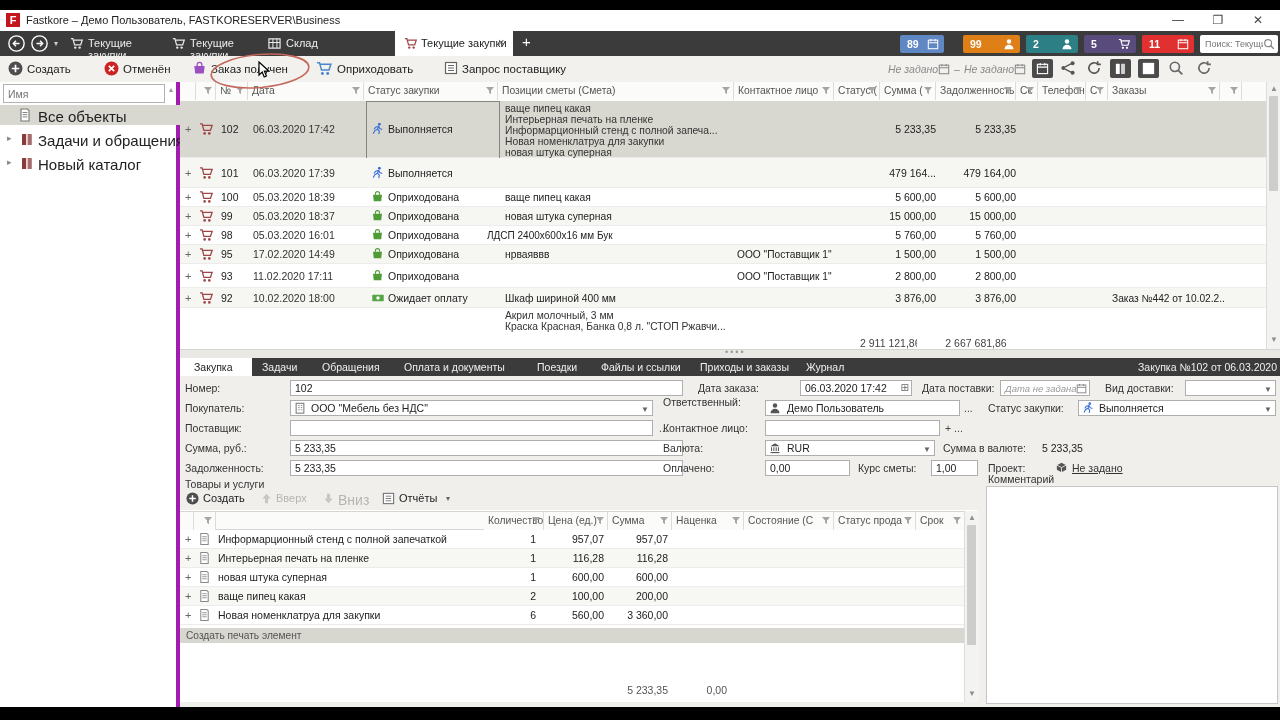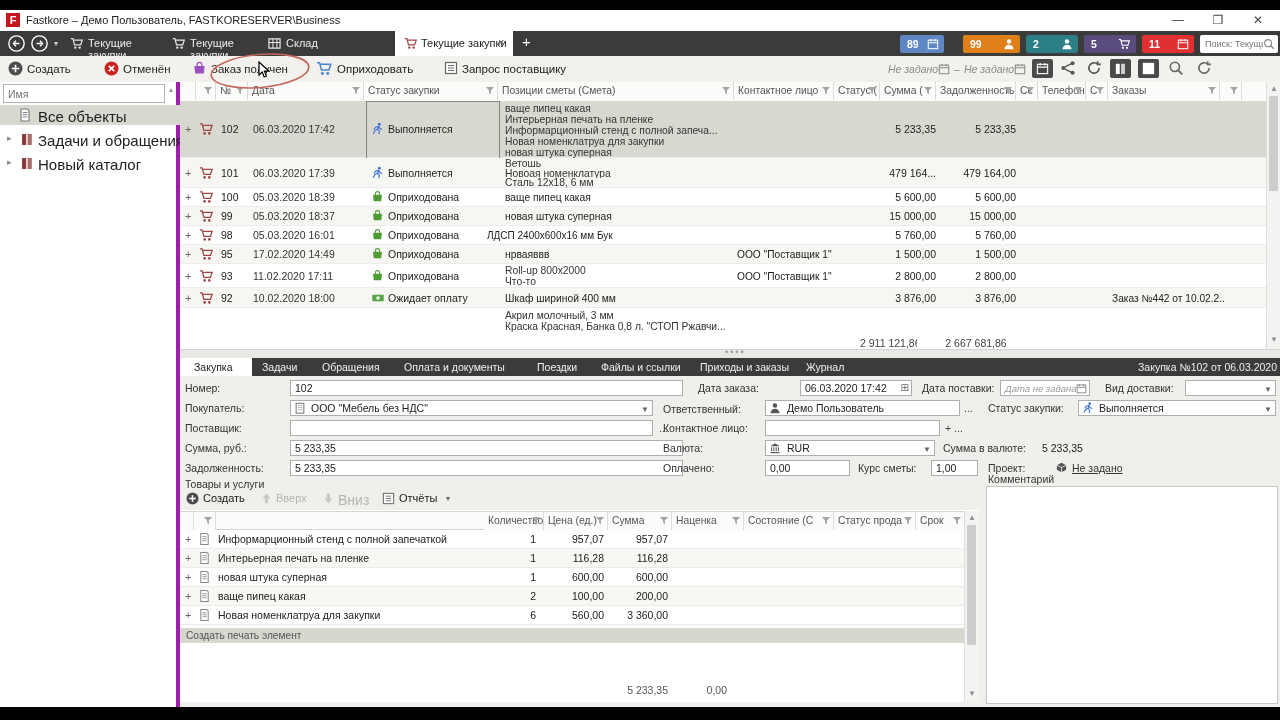--- a/index.html
+++ b/index.html
@@ -415,25 +415,20 @@
       <span class="vc d-plus">+</span>
       <svg class="vc" style="left:19px;color:#a04545" width="15" height="14">
           <use href="#s-cart"></use>
         </svg>
       <span class="vc d-num">101</span>
       <span class="vc d-date">06.03.2020 17:39</span>
       <svg class="vc" style="left:191px;color:#3a6fd8" width="13" height="13">
           <use href="#s-runner"></use>
         </svg>
       <span class="vc d-sttxt">Выполняется</span>
-      <div class="pos" style="top:1px;line-height:9.5px">
-        <div>Ветошь</div>
-          <div>Новоая номенклатура</div>
-        <div>Сталь 12x18, 6 мм</div>
-      </div>
       <span class="vc d-sum">479 164...</span>
       <span class="vc d-debt">479 164,00</span>
     </div>
 
     <div class="mr" style="top:106px;height:19px">
       <span class="vc d-plus">+</span>
       <svg class="vc" style="left:19px;color:#a04545" width="15" height="14">
           <use href="#s-cart"></use>
         </svg>
       <span class="vc d-num">100</span>
@@ -496,24 +491,20 @@
       <span class="vc d-plus">+</span>
       <svg class="vc" style="left:19px;color:#a04545" width="15" height="14">
           <use href="#s-cart"></use>
         </svg>
       <span class="vc d-num">93</span>
       <span class="vc d-date">11.02.2020 17:11</span>
       <svg class="vc" style="left:191px;color:#4f9b36" width="13" height="13">
           <use href="#s-bag"></use>
         </svg>
       <span class="vc d-sttxt">Оприходована</span>
-      <div class="pos" style="top:1px">
-        <div>Roll-up 800x2000</div>
-          <div>Что-то</div>
-      </div>
       <span class="vc d-cont">ООО "Поставщик 1"</span>
       <span class="vc d-sum">2 800,00</span>
       <span class="vc d-debt">2 800,00</span>
     </div>
     <div class="mr alt" style="top:206px;height:20px">
       <span class="vc d-plus">+</span>
       <svg class="vc" style="left:19px;color:#a04545" width="15" height="14">
           <use href="#s-cart"></use>
         </svg>
       <span class="vc d-num">92</span>
@@ -583,21 +574,21 @@
       </div>
 
     <span class="lb" style="left:5px;top:26px">Покупатель:</span>
     <div class="fld" style="left:110px;top:24px;width:363px">
       <svg class="ab" style="left:3px;top:1px;color:#777" width="12" height="12">
           <use href="#s-building"></use>
         </svg>
       <span class="ab" style="left:20px;top:1px">ООО "Мебель без НДС"</span>
       <span class="caret" style="right:3px;top:4px">▼</span>
       </div>
-    <span class="lb" style="left:483px;top:27px">Ответственный:</span>
+    <span class="lb" style="left:483px;top:20px">Ответственный:</span>
     <div class="fld" style="left:585px;top:24px;width:195px">
       <svg class="ab" style="left:3px;top:1px;color:#555" width="12" height="12">
           <use href="#s-person"></use>
         </svg>
       <span class="ab" style="left:21px;top:1px">Демо Пользователь</span>
       </div>
     <span class="dots" style="left:784px;top:26px">...</span>
     <span class="lb" style="left:808px;top:26px">Статус закупки:</span>
     <div class="fld" style="left:898px;top:24px;width:198px">
       <svg class="ab" style="left:3px;top:1px;color:#3a6fd8" width="12" height="12">

